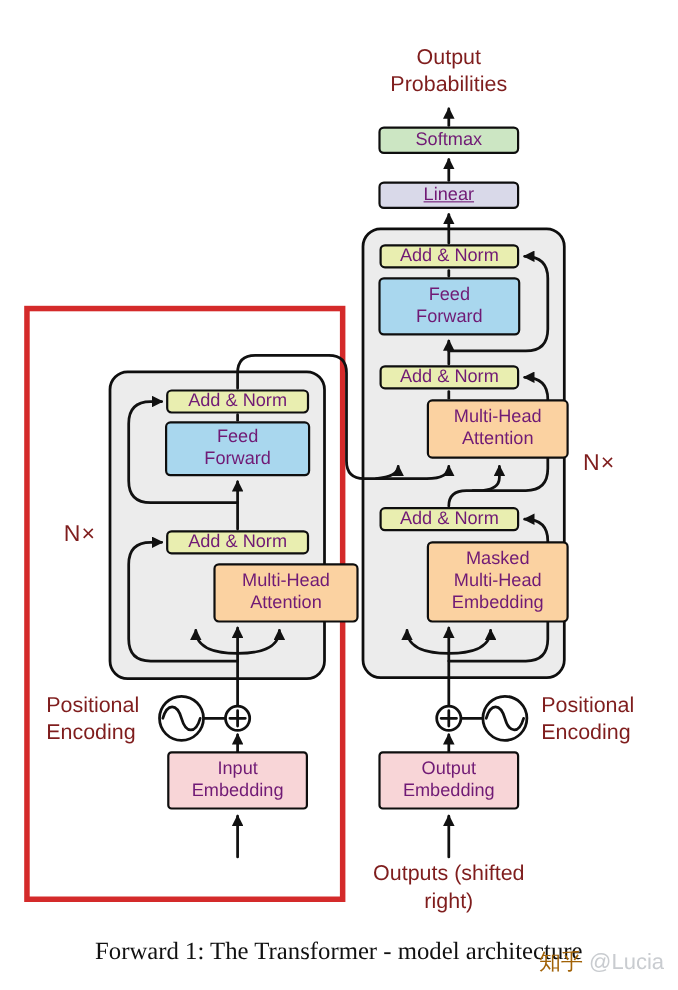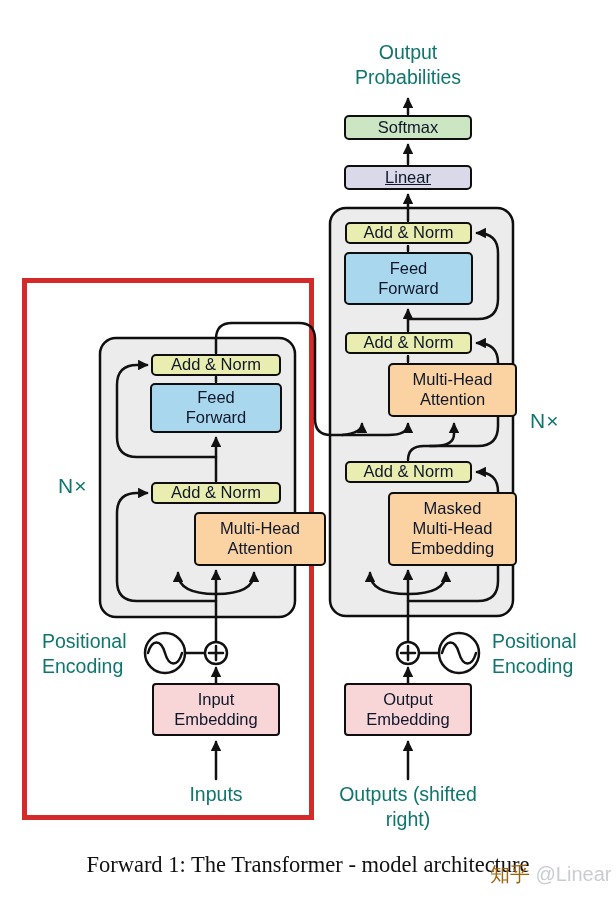--- a/index.html
+++ b/index.html
@@ -30,36 +30,36 @@
     position: absolute;
     z-index: 3;
     display: flex;
     align-items: center;
     justify-content: center;
     text-align: center;
     border: 2px solid #0e0e0e;
     border-radius: 5px;
     font-size: 16.5px;
     line-height: 1.2;
-    color: #0f172a;
+    color: #701a75;
   }
   .node.green    { background: #cce6c3; }
   .node.lavender { background: #d9d9e9; text-decoration: underline; }
   .node.yellow   { background: #e9eeb0; }
   .node.blue     { background: #a9d7ee; }
   .node.orange   { background: #fbd2a1; margin-left: 44px; }
   .node.pink     { background: #f8d5d7; border-width: 2.5px; border-radius: 4px; }
   .node .wrap { display: block; margin: 0 auto; }
 
   .lbl {
     position: absolute;
     z-index: 3;
     font-size: 19.5px;
     line-height: 1.3;
-    color: #0f766e;
+    color: #7f1d1d;
   }
   .lbl.center { text-align: center; }
   .nx { font-size: 21px; letter-spacing: 1px; }
 
   .caption {
     position: absolute;
     left: 0; top: 852px;
     width: 616px;
     text-align: center;
     z-index: 3;
@@ -205,23 +205,22 @@
   <div class="node pink" style="left:344px; top:683px; width:128px; height:53px;">
     <span class="wrap" style="width:92px;">Output Embedding</span>
   </div>
 
   <div class="lbl nx" style="left:58px; top:472px; width:44px;">N×</div>
   <div class="lbl nx" style="left:530px; top:407px; width:44px;">N×</div>
 
   <div class="lbl" style="left:42px; top:629px; width:104px;">Positional Encoding</div>
   <div class="lbl" style="left:492px; top:629px; width:104px;">Positional Encoding</div>
 
-  <div class="lbl center" style="left:158px; top:782px; width:116px;">Inputs</div>
   <div class="lbl center" style="left:338px; top:782px; width:140px;">Outputs (shifted right)</div>
 
   <div class="caption">Forward 1: The Transformer - model architecture</div>
 
   <div class="watermark">
     <span class="site">知乎</span>
-    <span class="user">@Linear</span>
+    <span class="user">@Lucia</span>
   </div>
 
 </div>
 
 </body></html>

